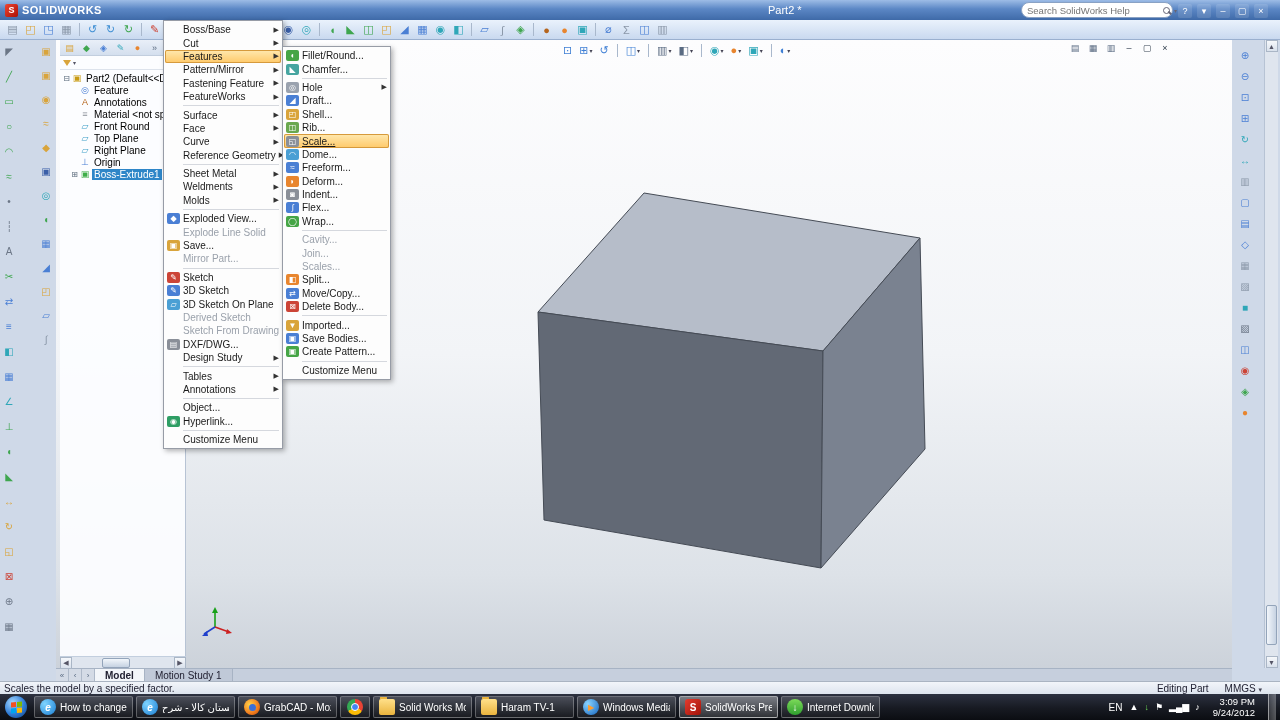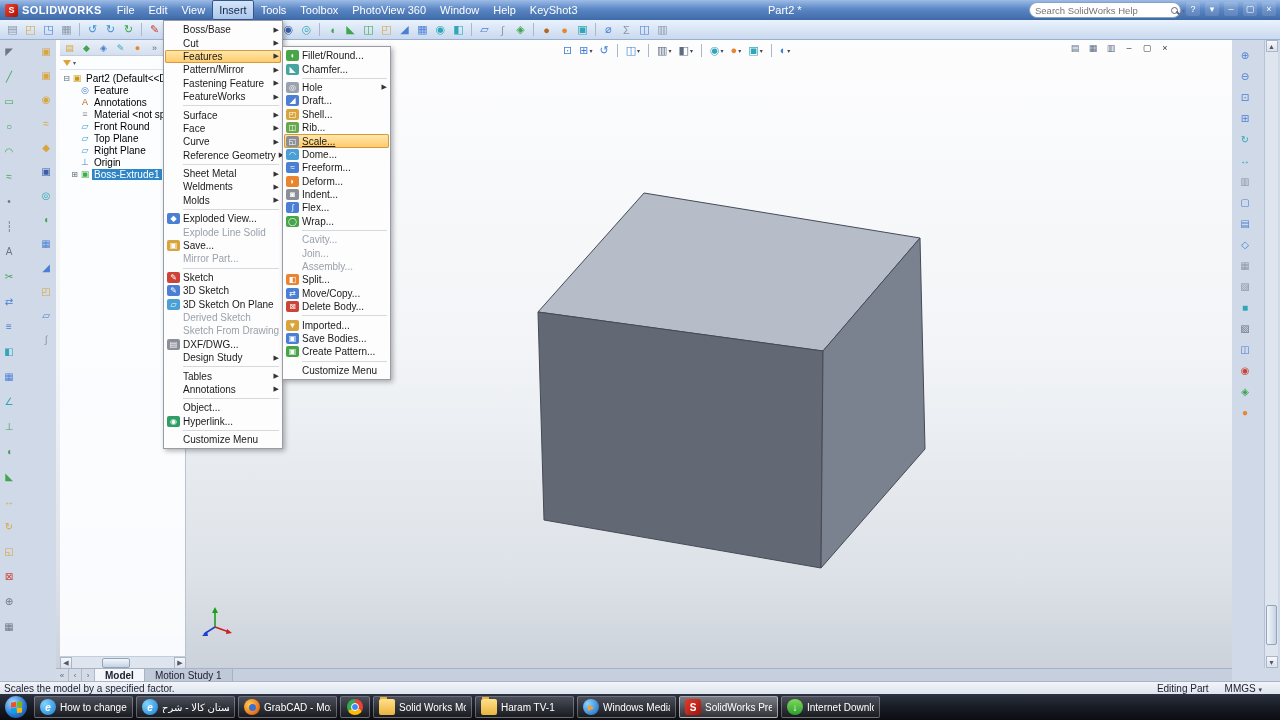--- a/index.html
+++ b/index.html
@@ -9,21 +9,21 @@
 
 
 #titlebar{position:absolute;left:0;top:0;width:1280px;height:20px;background:linear-gradient(#9dbce6,#5b87c5 45%,#3f6aa8);display:flex;align-items:center;color:#fff;z-index:40}
 #logo{display:flex;align-items:center;gap:4px;padding:0 8px 0 5px}
 #logo-mark{width:13px;height:13px;background:linear-gradient(135deg,#ee4433,#aa1105);border-radius:2px;color:#fff;font-size:9px;text-align:center;line-height:13px;font-weight:bold}
 #logo-text{font-weight:bold;font-size:11px;letter-spacing:.4px}
 #menubar{display:flex;height:100%;align-items:stretch}
 .menu-top{padding:0 7px;display:flex;align-items:center;cursor:default}
 .menu-top.active{background:linear-gradient(#d8e6f8,#a9c6ec);color:#102a48;box-shadow:inset 0 0 0 1px #31578a;border-radius:2px}
 #doc-title{position:absolute;left:768px;top:0;height:20px;line-height:20px;font-size:11px}
-#titlebar-right{position:absolute;right:4px;top:2px;display:flex;align-items:flex-start;gap:5px}
+#titlebar-right{position:absolute;right:12px;top:2px;display:flex;align-items:flex-end;gap:5px}
 #search-box{width:152px;height:16px;background:#fff;border:1px solid #8aa2c4;border-radius:8px;display:flex;align-items:center;padding:0 5px;gap:4px}
 #search-input{border:none;outline:none;flex:1;font-size:9.5px;color:#777;background:transparent;font-family:inherit}
 .mag{width:7px;height:7px;border:1.5px solid #667;border-radius:50%;position:relative;flex:none}
 .mag::after{content:'';position:absolute;width:4px;height:1.5px;background:#667;transform:rotate(45deg);right:-3px;bottom:-1px}
 .tb-ctl{width:14px;height:14px;display:flex;align-items:center;justify-content:center;font-size:9px;color:#fff;border-radius:2px;background:rgba(255,255,255,.12)}
 
 
 #main-toolbar{position:absolute;left:0;top:20px;width:1280px;height:20px;background:linear-gradient(#eaf2fc,#c9d9ef);border-bottom:1px solid #9ab0cf;z-index:30}
 #main-toolbar-icons{display:flex;align-items:center;height:100%;padding-left:4px;gap:1px}
 .tb-icon{width:17px;height:17px;display:flex;align-items:center;justify-content:center;font-size:11px;border-radius:2px;cursor:default}
@@ -127,32 +127,20 @@
 </head>
 <body>
 
 <div id="stage">
 
   <div id="titlebar">
     <div id="logo">
       <span id="logo-mark">S</span>
       <span id="logo-text">SOLIDWORKS</span>
     </div>
-    <div id="menubar">
-        <div class="menu-top">File</div>
-        <div class="menu-top">Edit</div>
-        <div class="menu-top">View</div>
-        <div class="menu-top active">Insert</div>
-        <div class="menu-top">Tools</div>
-        <div class="menu-top">Toolbox</div>
-        <div class="menu-top">PhotoView 360</div>
-        <div class="menu-top">Window</div>
-        <div class="menu-top">Help</div>
-        <div class="menu-top">KeyShot3</div>
-      </div>
     <div id="doc-title">Part2 *</div>
     <div id="titlebar-right">
       <div id="search-box">
         <input id="search-input" readonly="" placeholder="Search SolidWorks Help" style="">
         <span class="mag"></span>
         <span style="font-size:6px;color:#667">▾</span>
       </div>
       <span class="tb-ctl">?</span>
       <span class="tb-ctl">▾</span>
       <span class="tb-ctl">–</span>
@@ -680,20 +668,35 @@
         </div>
         <div class="task-btn active">
           <span class="tb-app-icon solidworks-icon"></span>
           <span class="task-label">SolidWorks Premi...</span>
         </div>
         <div class="task-btn">
           <span class="tb-app-icon idm-icon"></span>
           <span class="task-label">Internet Downloa...</span>
         </div>
       </div>
+    <div id="tray">
+      <span style="font-size:10px">EN</span>
+      <span id="tray-icons" style="display:flex;gap:6px">
+          <span class="tray-icon" style="color: rgb(255, 255, 255);">▲</span>
+          <span class="tray-icon" style="color: rgb(111, 220, 90);">↓</span>
+          <span class="tray-icon" style="color: rgb(255, 255, 255);">⚑</span>
+          <span class="tray-icon" style="color: rgb(255, 255, 255);">▂▄▆</span>
+          <span class="tray-icon" style="color: rgb(255, 255, 255);">♪</span>
+        </span>
+      <span id="clock">
+        <span>3:09 PM</span>
+        <span>9/24/2012</span>
+      </span>
+      <span id="show-desktop"></span>
+    </div>
   </div>
 
   <div id="insert-menu" class="dropdown">
       <div class="menu-item">
         <span class="mi-icon"></span>
         <span class="mi-label">Boss/Base</span>
         <span class="mi-arrow">▶</span>
       </div>
       <div class="menu-item">
         <span class="mi-icon"></span>
@@ -916,21 +919,21 @@
         <span class="mi-label">Cavity...</span>
         <span class="mi-arrow"></span>
       </div>
       <div class="menu-item disabled">
         <span class="mi-icon"></span>
         <span class="mi-label">Join...</span>
         <span class="mi-arrow"></span>
       </div>
       <div class="menu-item disabled">
         <span class="mi-icon"></span>
-        <span class="mi-label">Assembly...</span>
+        <span class="mi-label">Scales...</span>
         <span class="mi-arrow"></span>
       </div>
       <div class="menu-item">
         <span class="mi-icon" style="background: rgb(232, 133, 46);">◧</span>
         <span class="mi-label">Split...</span>
         <span class="mi-arrow"></span>
       </div>
       <div class="menu-item">
         <span class="mi-icon" style="background: rgb(74, 127, 212);">⇄</span>
         <span class="mi-label">Move/Copy...</span>

